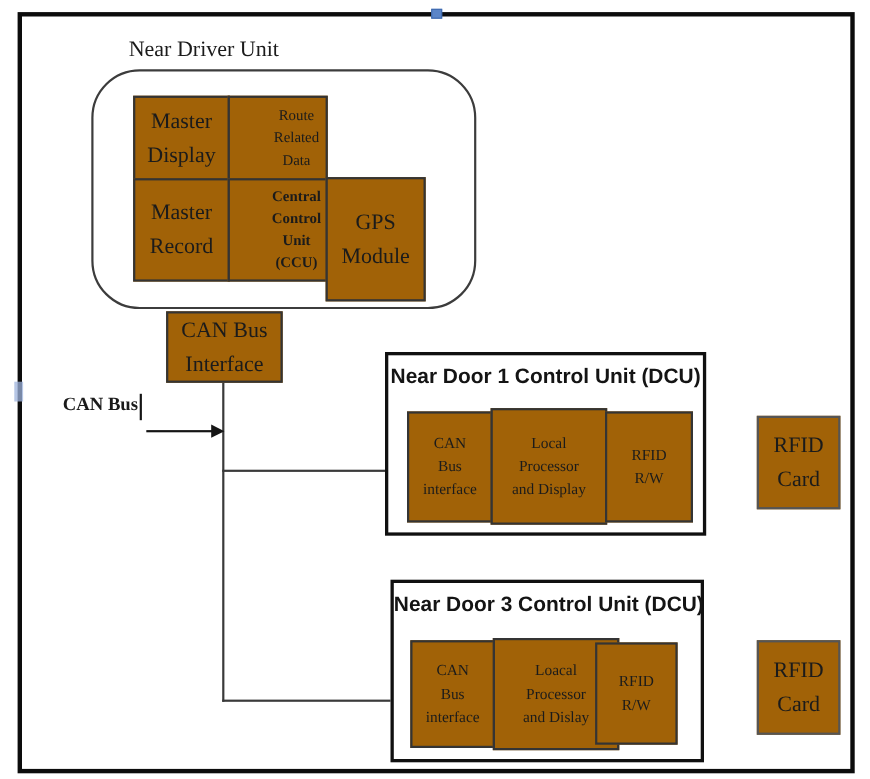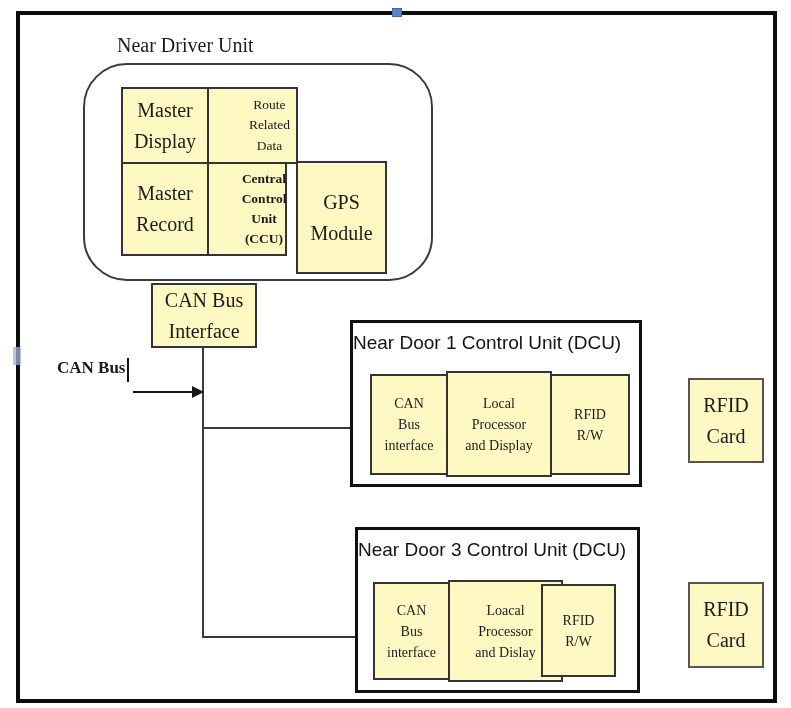--- a/index.html
+++ b/index.html
@@ -8,33 +8,34 @@
     background:#ffffff;overflow:hidden;
     font-family:"Liberation Serif", serif;
     color:#1b1b1b;
   }
   .abs{position:absolute;box-sizing:border-box;}
   .frame{border:4px solid #0c0c0c;}
   .box{
     border:2px solid #343434;
     display:flex;align-items:center;justify-content:center;
     text-align:center;white-space:pre-line;
-    background:#fef9c3;
+    background:#a16207;
     font-family:"Liberation Serif", serif;
   }
   .rounded{
     border:2px solid #3c3c3c;border-radius:44px;background:#ffffff;
   }
   .dcu{
     border:3px solid #101010;background:#ffffff;
   }
   .dcu-title{
     position:absolute;left:0;right:0;top:9px;
+    text-align:center;
     font-family:"Liberation Sans", sans-serif;
-    font-weight:normal;font-size:19px;color:#141414;
+    font-weight:bold;font-size:19px;color:#141414;
     white-space:nowrap;
   }
   .line{background:#3a3a3a;}
   .label-serif{font-family:"Liberation Serif", serif;}
   .arrow-head{
     width:0;height:0;
     border-top:6px solid transparent;
     border-bottom:6px solid transparent;
     border-left:12px solid #151515;
   }
@@ -58,21 +59,21 @@
 <div class="abs box fs16" style="left:121px;top:87px;width:88px;height:77px;">Master
 Display</div>
 
 <div class="abs box fs13" style="left:207px;top:87px;width:91px;height:77px;">Route
 Related
 Data</div>
 
 <div class="abs box fs16" style="left:121px;top:162px;width:88px;height:94px;">Master
 Record</div>
 
-<div class="abs box fs13 bold" style="left:207px;top:162px;width:80px;height:94px;">Central
+<div class="abs box fs13 bold" style="left:207px;top:162px;width:91px;height:94px;">Central
 Control
 Unit (CCU)</div>
 
 <div class="abs box fs16" style="left:296px;top:161px;width:91px;height:113px;border-width:2.5px;">GPS
 Module</div>
 
 <div class="abs box fs16" style="left:151px;top:283px;width:106px;height:65px;">CAN Bus
 Interface</div>
 
 <div class="abs line" style="left:202px;top:348px;width:2px;height:290px;"></div>

